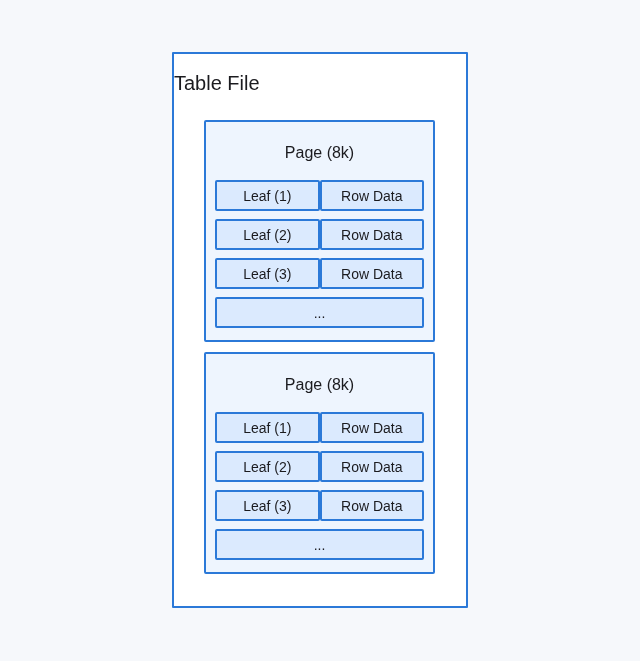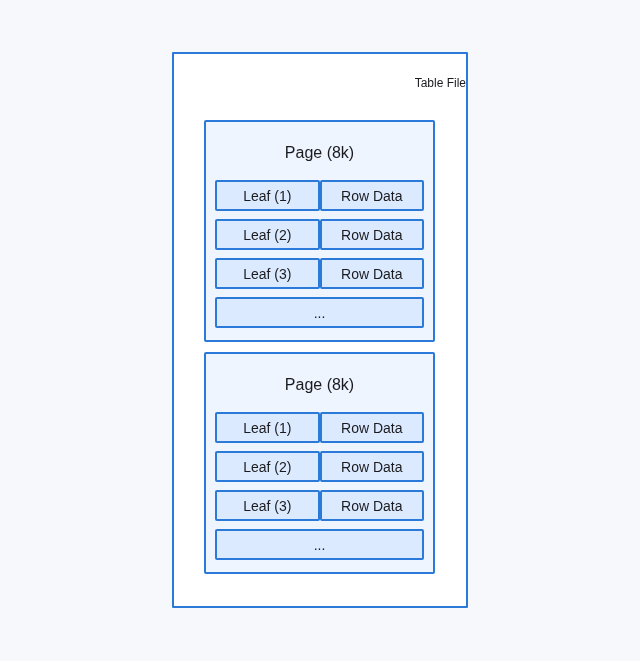--- a/index.html
+++ b/index.html
@@ -22,22 +22,22 @@
   .table-file {
     position: absolute;
     left: 172px; top: 52px;
     width: 296px; height: 556px;
     background: var(--outer-bg);
     border: 2px solid var(--border);
     border-radius: 1px;
   }
   .table-file-title {
     margin-top: 18px;
-    text-align: right;
-    font-size: 12px;
+    text-align: left;
+    font-size: 20px;
     line-height: 22px;
   }
   .page {
     position: absolute;
     left: 30px;
     width: 231px; height: 222px;
     background: var(--page-bg);
     border: 2px solid var(--border);
     border-radius: 2px;
   }

